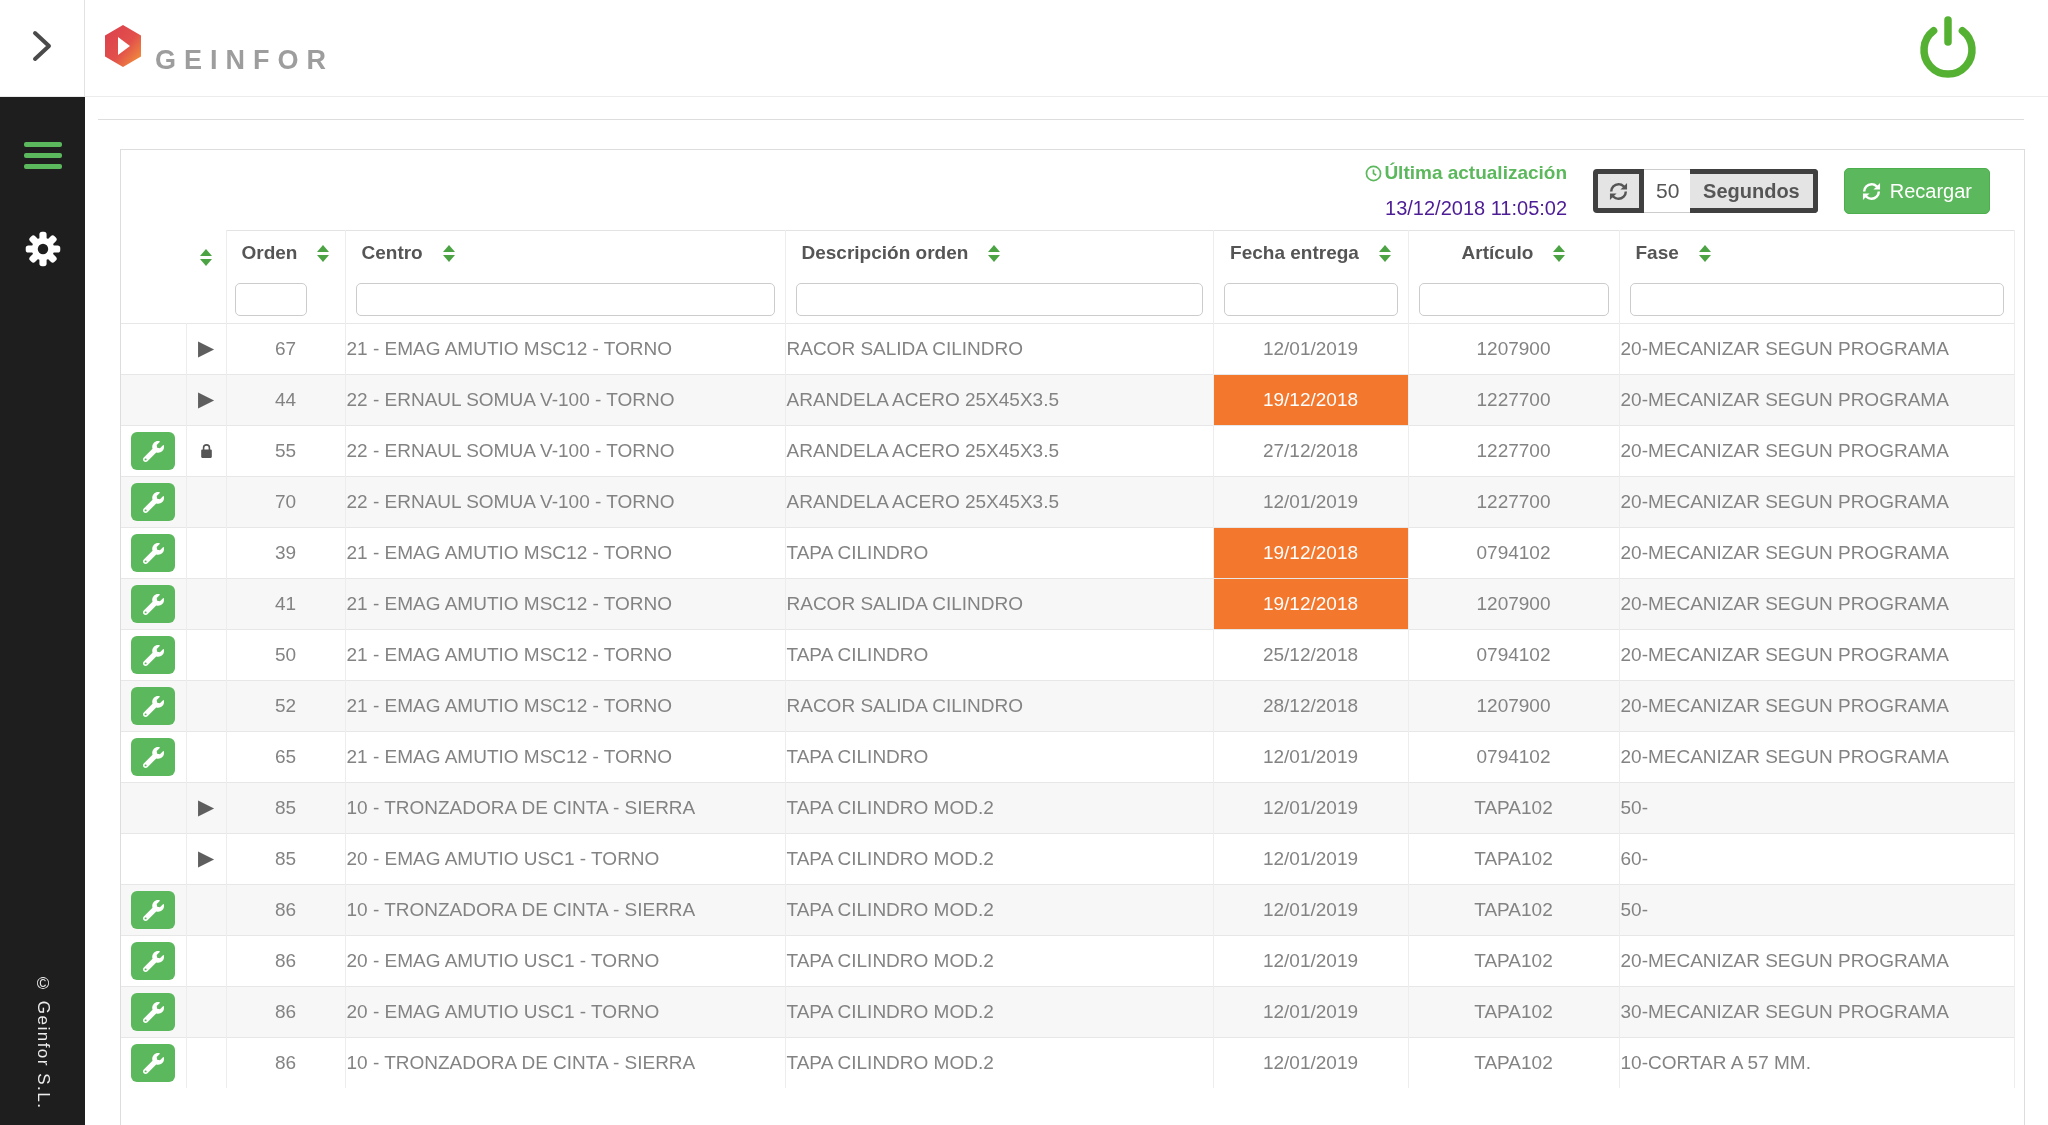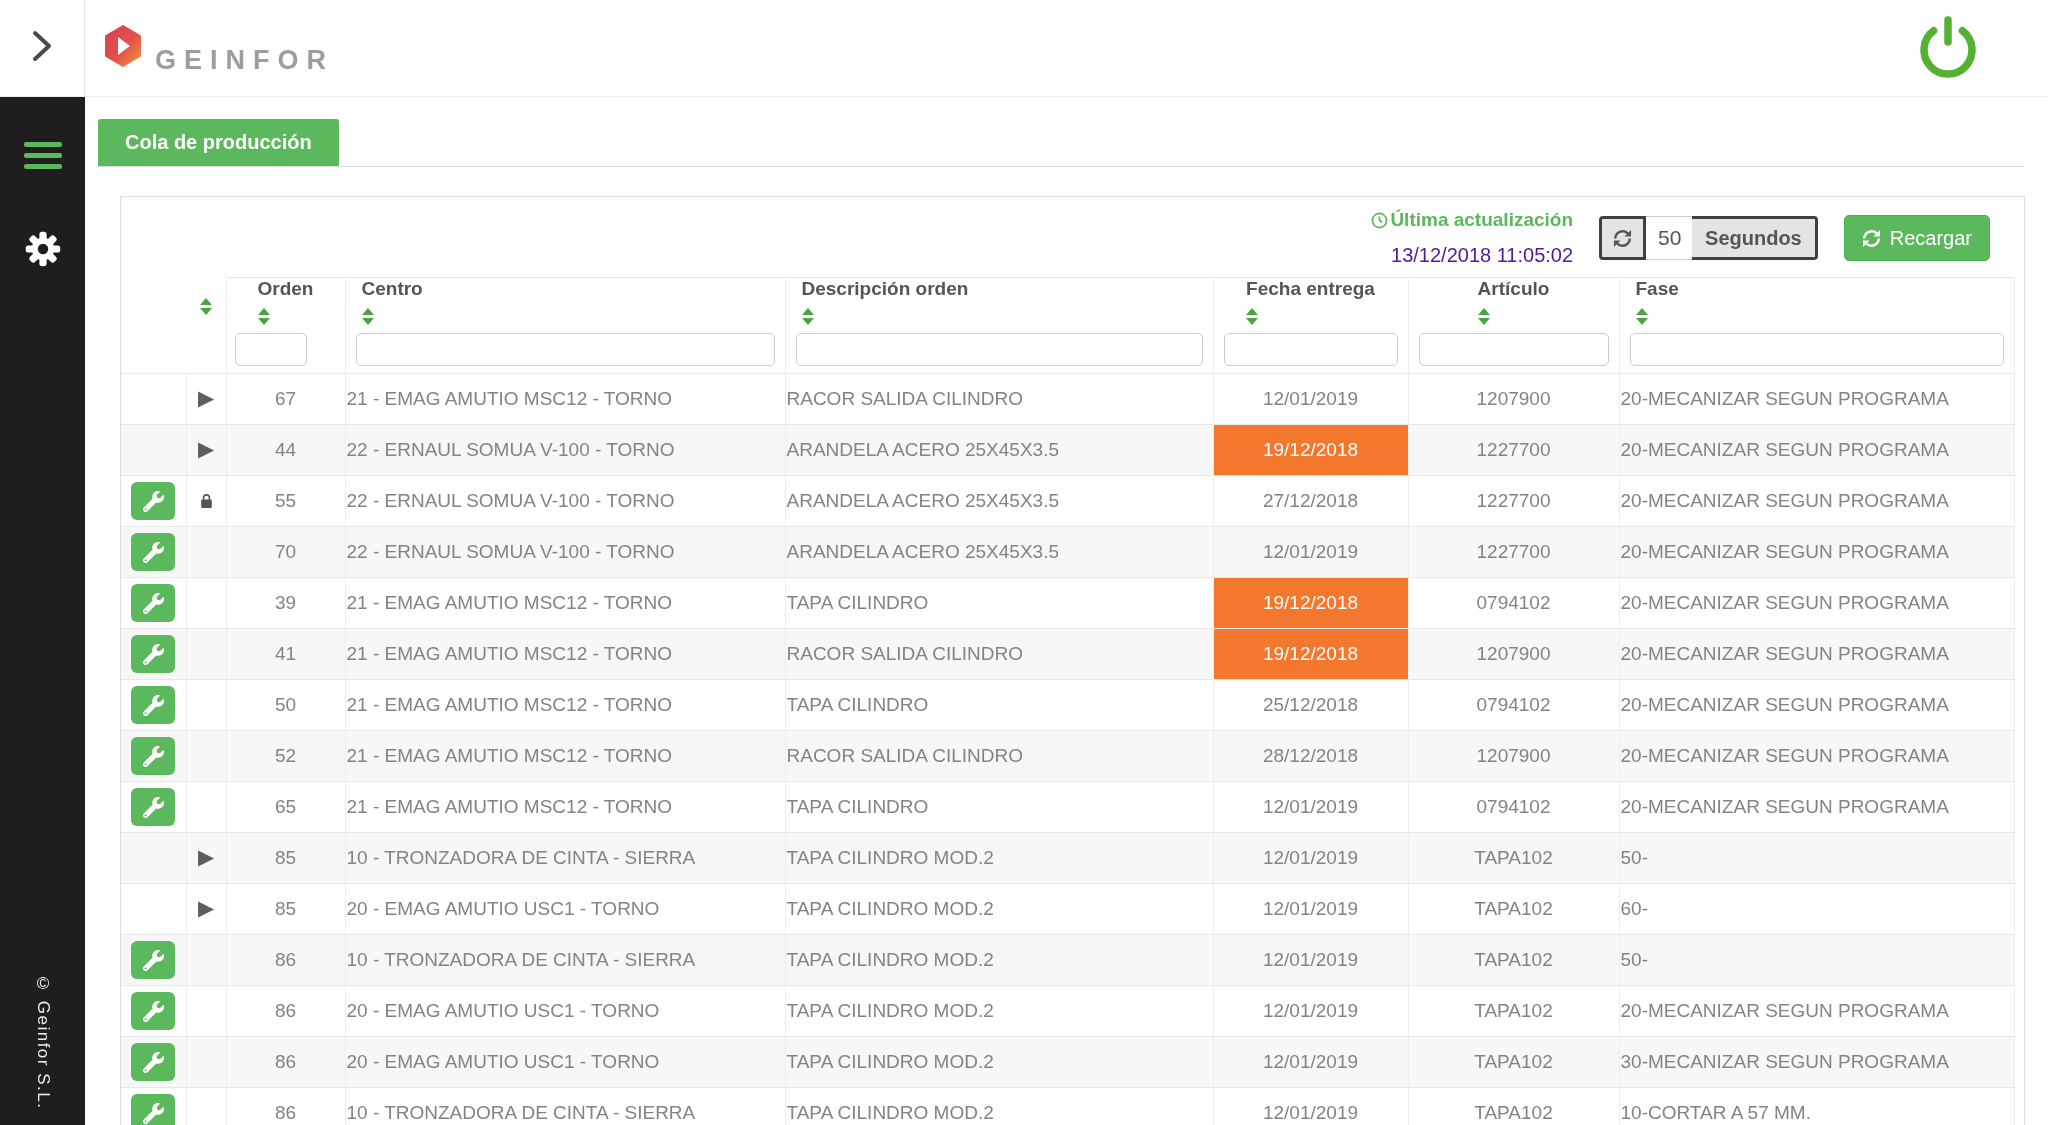--- a/index.html
+++ b/index.html
@@ -28,37 +28,37 @@
   .tab{height:47px;display:flex;align-items:center;padding:0 27px;font-size:20px;font-weight:bold;cursor:pointer;}
   .tab.active{background:#5cb85c;color:#fff;border-radius:3px 3px 0 0;}
   .tab.inactive{color:#777;}
   
   .panel{margin:29px 23px 0 35px;border:1px solid #ddd;background:#fff;height:980px;box-sizing:border-box;overflow:hidden;}
   .panel-controls{display:flex;justify-content:flex-end;align-items:center;gap:26px;padding:12px 34px 4px;}
   .update-info{text-align:right;}
   .update-label{color:#5cb85c;font-weight:bold;font-size:19px;display:flex;align-items:center;gap:2px;justify-content:flex-end;}
   .update-value{color:#4c1d95;font-weight:normal;font-size:20px;margin-top:13px;}
   .interval-group{display:flex;align-items:stretch;height:44px;}
-  .interval-addon{background:#e4e4e4;border:3px solid #404040;display:flex;align-items:center;padding:0 11px;color:#555;}
+  .interval-addon{background:#e4e4e4;border:5px solid #404040;display:flex;align-items:center;padding:0 11px;color:#555;}
   .interval-addon.first{border-radius:4px 0 0 4px;}
   .interval-addon.last{border-radius:0 4px 4px 0;border-left:none;font-weight:bold;font-size:20px;padding:0 13px;}
   .interval-input{width:46px;border:1px solid #ccc;border-left:none;border-right:none;text-align:left;
     padding:0 0 0 12px;font-size:21px;color:#555;outline:none;box-sizing:border-box;font-family:inherit;}
   .reload-button{background:#5cb85c;border:1px solid #4cae4c;border-radius:5px;height:46px;padding:0 17px;
     color:#fff;font-size:20px;display:flex;align-items:center;gap:9px;cursor:pointer;font-family:inherit;}
   
   table.grid{border-collapse:collapse;table-layout:fixed;width:calc(100% - 9px);margin-top:6px;}
   .grid col.c1{width:65px;} .grid col.c2{width:40px;} .grid col.c3{width:119px;}
   .grid col.c4{width:440px;} .grid col.c5{width:428px;} .grid col.c6{width:195px;}
   .grid col.c7{width:211px;}
   .grid th{font-size:19px;color:#555;height:44px;border-right:1px solid #ededed;border-top:1px solid #e3e3e3;
     font-weight:bold;background:#fff;padding:0;}
   .grid th.no-borders{border:none;}
   .grid th.no-top{border-top:none;}
-  .grid th .hwrap{display:inline-flex;align-items:flex-start;gap:8px;flex-direction:column;}
+  .grid th .hwrap{display:inline-flex;align-items:center;gap:20px;}
   .grid th.h-left{text-align:left;padding-left:16px;}
   .sort{display:inline-flex;flex-direction:column;gap:3px;cursor:pointer;}
   .sort i{width:0;height:0;border-left:6px solid transparent;border-right:6px solid transparent;}
   .sort .up{border-bottom:7px solid #4ca344;}
   .sort .down{border-top:7px solid #4ca344;}
   .filter-row td{height:48px;border-right:1px solid #ededed;padding:0;}
   .filter-row td.c-wrench{border-right:none;}
   .filter{height:33px;border:1px solid #ccc;border-radius:5px;box-sizing:border-box;margin:0 10px;
     width:calc(100% - 20px);outline:none;font-size:18px;color:#555;padding:0 8px;font-family:inherit;}
   .filter.small{width:72px;margin-left:8px;}
@@ -131,21 +131,20 @@
           <line x1="32" y1="6" x2="32" y2="28"></line>
         </g>
       </svg>
     </span>
   </div>
 </div>
 
 <div class="main">
 
   <div class="tabs">
-    <div class="tab active">Cola de producción</div>
   </div>
 
   <div class="panel">
 
     <div class="panel-controls">
       <div class="update-info">
         <div class="update-label">
           <span style="display:inline-flex;">
             <svg viewBox="0 0 20 20" width="17" height="17">
                 <g stroke="#5cb85c" stroke-width="2" fill="none">

